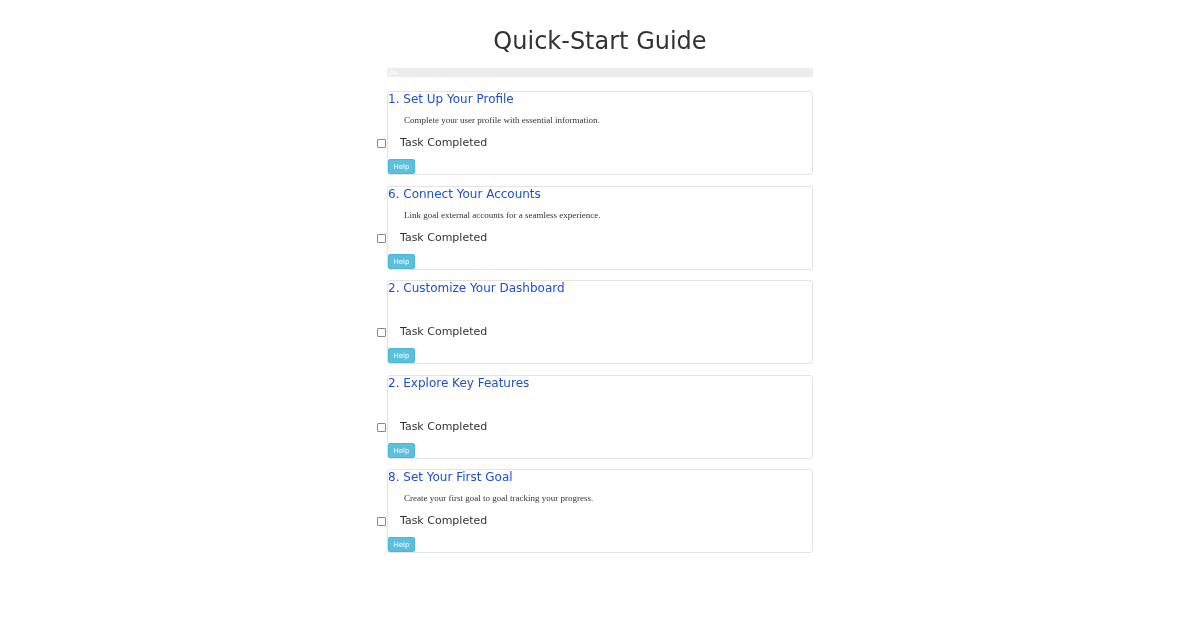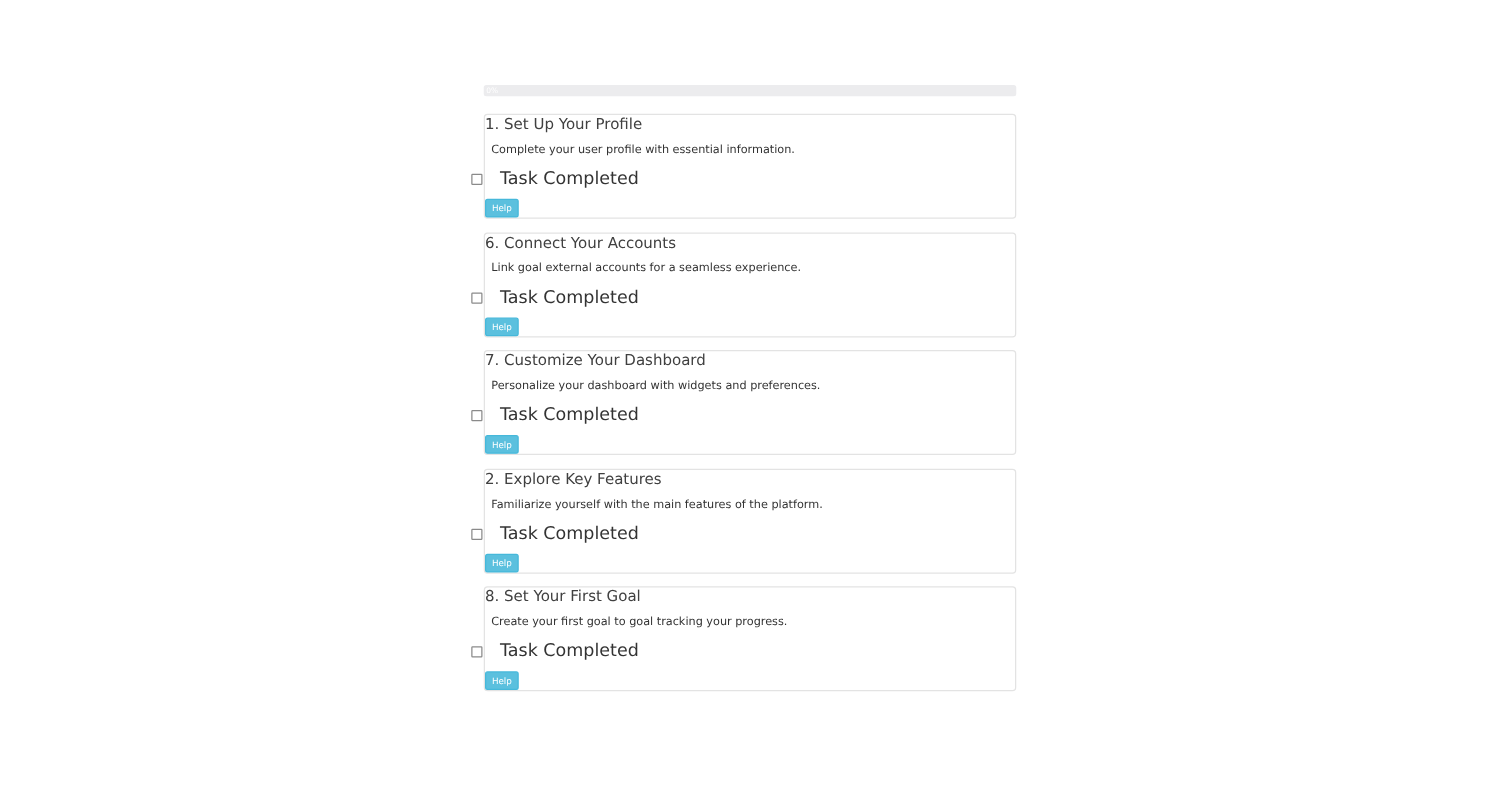--- a/index.html
+++ b/index.html
@@ -67,47 +67,48 @@
       background: #ffffff;
     }
     .step-title {
       position: absolute;
       left: 0;
       top: 0;
       margin: 0;
       font-size: 12px;
       font-weight: normal;
       line-height: 14px;
-      color: #404040;
+      color: #1d4ed8;
     }
     .step-desc {
       position: absolute;
-      left: 5px;
+      left: 16px;
       top: 22px;
       margin: 0;
       font-size: 9px;
       line-height: 12px;
       color: #333333;
+      font-family: Liberation Serif, serif;
     }
     .check-box {
       position: absolute;
       left: -11px;
       top: 47px;
       width: 7px;
       height: 7px;
       border: 1px solid #8a8a8a;
       border-radius: 1px;
       background: #ffffff;
       cursor: pointer;
     }
     .check-label {
       position: absolute;
       left: 12px;
       top: 45px;
-      font-size: 14px;
+      font-size: 11px;
       line-height: 12px;
       color: #333333;
     }
     .help-button {
       position: absolute;
       left: 0;
       top: 67px;
       width: 27px;
       height: 15px;
       background: #5bc0de;
@@ -120,20 +121,21 @@
       text-align: center;
       cursor: pointer;
       font-family: "DejaVu Sans", sans-serif;
       padding: 0;
     }
   </style>
 </head>
 <body>
 
 <div class="page">
+  <h1 class="page-title">Quick-Start Guide</h1>
 
   <div class="progress">
     <div class="progress-bar">0%</div>
   </div>
 
   <div class="steps">
     <div class="step">
       <h3 class="step-title">1. Set Up Your Profile</h3>
       <p class="step-desc">Complete your user profile with essential information.</p>
       <span class="check-box"></span>
@@ -143,30 +145,28 @@
 
     <div class="step">
       <h3 class="step-title">6. Connect Your Accounts</h3>
       <p class="step-desc">Link goal external accounts for a seamless experience.</p>
       <span class="check-box"></span>
       <span class="check-label">Task Completed</span>
       <button class="help-button">Help</button>
     </div>
 
     <div class="step">
-      <h3 class="step-title">7. Customize Your Dashboard</h3>
-      <p class="step-desc">Personalize your dashboard with widgets and preferences.</p>
+      <h3 class="step-title">2. Customize Your Dashboard</h3>
       <span class="check-box"></span>
       <span class="check-label">Task Completed</span>
       <button class="help-button">Help</button>
     </div>
 
     <div class="step">
       <h3 class="step-title">2. Explore Key Features</h3>
-      <p class="step-desc">Familiarize yourself with the main features of the platform.</p>
       <span class="check-box"></span>
       <span class="check-label">Task Completed</span>
       <button class="help-button">Help</button>
     </div>
 
     <div class="step">
       <h3 class="step-title">8. Set Your First Goal</h3>
       <p class="step-desc">Create your first goal to goal tracking your progress.</p>
       <span class="check-box"></span>
       <span class="check-label">Task Completed</span>

